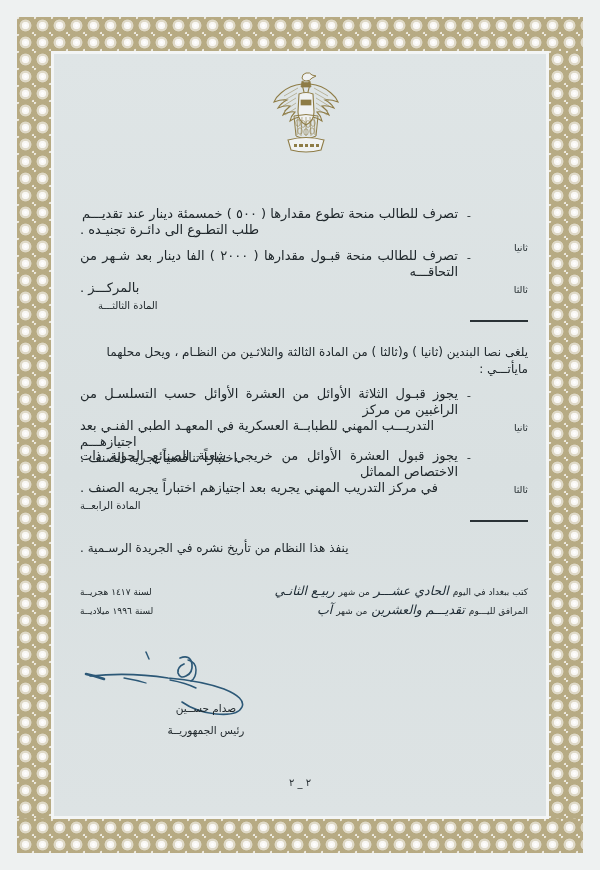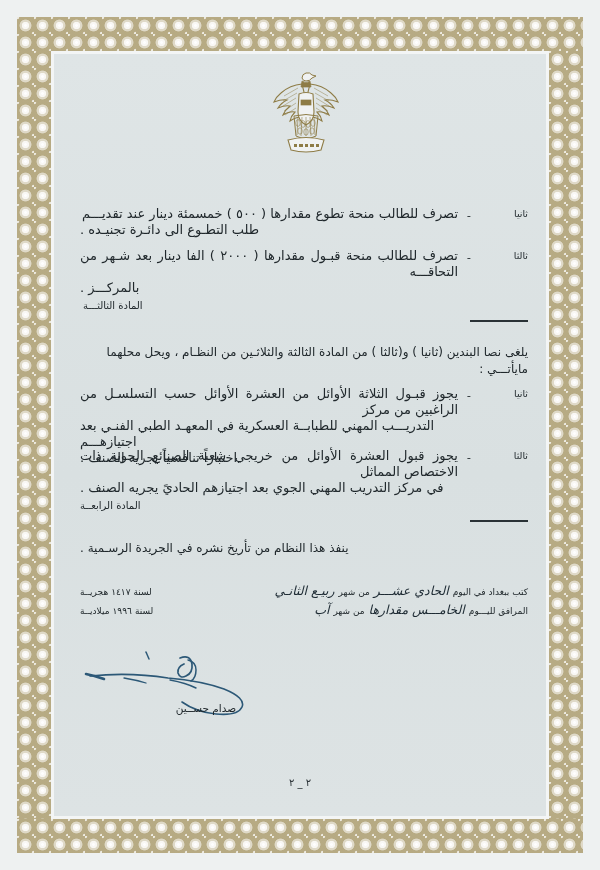--- a/index.html
+++ b/index.html
@@ -103,20 +103,21 @@
     align-items: flex-start;
     gap: 6px;
     margin-bottom: 3px;
   }
   .clause-label {
     flex: 0 0 auto;
     width: 48px;
     font-size: 9.5px;
     line-height: 16px;
     white-space: nowrap;
+    margin-top: 34px;
   }
   .clause-dash {
     flex: 0 0 auto;
     width: 10px;
     font-size: 9.5px;
     line-height: 16px;
     text-align: center;
   }
   .clause-body {
     flex: 1 1 auto;
@@ -292,21 +293,21 @@
       <div class="clause">
         <div class="clause-label">ثالثا</div>
         <div class="clause-dash">ـ</div>
         <div class="clause-body">
           <span>تصرف للطالب منحة قبـول مقدارها ( ٢٠٠٠ ) الفا دينار بعد شـهر من التحاقـــه</span>
           <span class="tail">بالمركـــز .</span>
         </div>
       </div>
     </div>
 
-    <div class="doc-text" style="top:246px; left:29px; right:18px;">
+    <div class="doc-text" style="top:246px; left:44px; right:18px;">
       <div class="article-head">
         <span class="htxt">المادة  الثالثـــة</span>
       </div>
       <div class="rule"></div>
     </div>
 
     <div class="doc-text" style="top:290px; left:26px; right:18px;">
       <div class="para">
         <span>يلغى نصا البندين (ثانيا ) و(ثالثا ) من المادة الثالثة والثلاثـين من النظـام ،  ويحل محلهما</span>
         <span class="tail">مايأتـــي :</span>
@@ -324,21 +325,21 @@
         </div>
       </div>
     </div>
 
     <div class="doc-text" style="top:394px; left:26px; right:18px;">
       <div class="clause">
         <div class="clause-label">ثالثا</div>
         <div class="clause-dash">ـ</div>
         <div class="clause-body">
           <span>يجوز قبول العشرة الأوائل من خريجي شعبة الصنائع الجوية ذات الاختصاص المماثل</span>
-          <span class="tail">في مركز التدريب المهني الجوي بعد اجتيازهم الحاديً  يجريه الصنف  .</span>
+          <span class="tail">في مركز التدريب المهني يجريه بعد اجتيازهم اختباراً  يجريه الصنف  .</span>
         </div>
       </div>
     </div>
 
     <div class="doc-text" style="top:446px; left:26px; right:18px;">
       <div class="article-head">
         <span class="htxt">المادة الرابعــة</span>
       </div>
       <div class="rule"></div>
     </div>
@@ -355,21 +356,21 @@
         <span class="dl-mid">من شهر</span>
         <span class="hand">ربيـع الثانـي</span>
         <span class="dl-spacer"></span>
         <span class="dl-end">لسنة</span>
         <span class="dl-end" style="padding:0 3px;font-family:Liberation Serif, serif;">١٤١٧</span>
         <span class="dl-end">هجريــة</span>
       </div>
 
       <div class="dateline">
         <span class="dl-pre">المرافق لليـــوم</span>
-        <span class="hand">الخامـــس مقدارها</span>
+        <span class="hand">تقديـــم والعشرين</span>
         <span class="dl-mid">من شهر</span>
         <span class="hand">آب</span>
         <span class="dl-spacer"></span>
         <span class="dl-end">لسنة</span>
         <span class="dl-end" style="padding:0 3px;">١٩٩٦</span>
         <span class="dl-end">ميلاديــة</span>
       </div>
     </div>
 
     <div class="sig-wrap">
@@ -378,18 +379,19 @@
           <path d="M6 26 q40 -4 78 2 q34 3 56 11 q22 9 18 18 q-4 9 -26 7 q-20 -2 -34 -12" stroke-width="1.6"></path>
           <path d="M2 24 q10 2 18 5" stroke-width="2.6"></path>
           <path d="M96 8 q10 -4 12 6 q1 9 -6 12 q-6 3 -8 -3 q-1 -6 6 -9" stroke-width="1.7"></path>
           <path d="M104 10 q8 2 8 10 q0 8 -5 11" stroke-width="1.5"></path>
           <path d="M86 30 q16 3 26 8" stroke-width="1.4"></path>
           <path d="M62 2 l3 7" stroke-width="1.5"></path>
           <path d="M40 28 q12 2 22 5" stroke-width="1.3"></path>
         </g>
       </svg>
       <div class="sig-name">صدام حســين</div>
+      <div class="sig-title">رئيس الجمهوريــة</div>
     </div>
 
     <div class="page-num">٢ _ ٢</div>
 
   </div>
 </div>
 
 </body></html>

